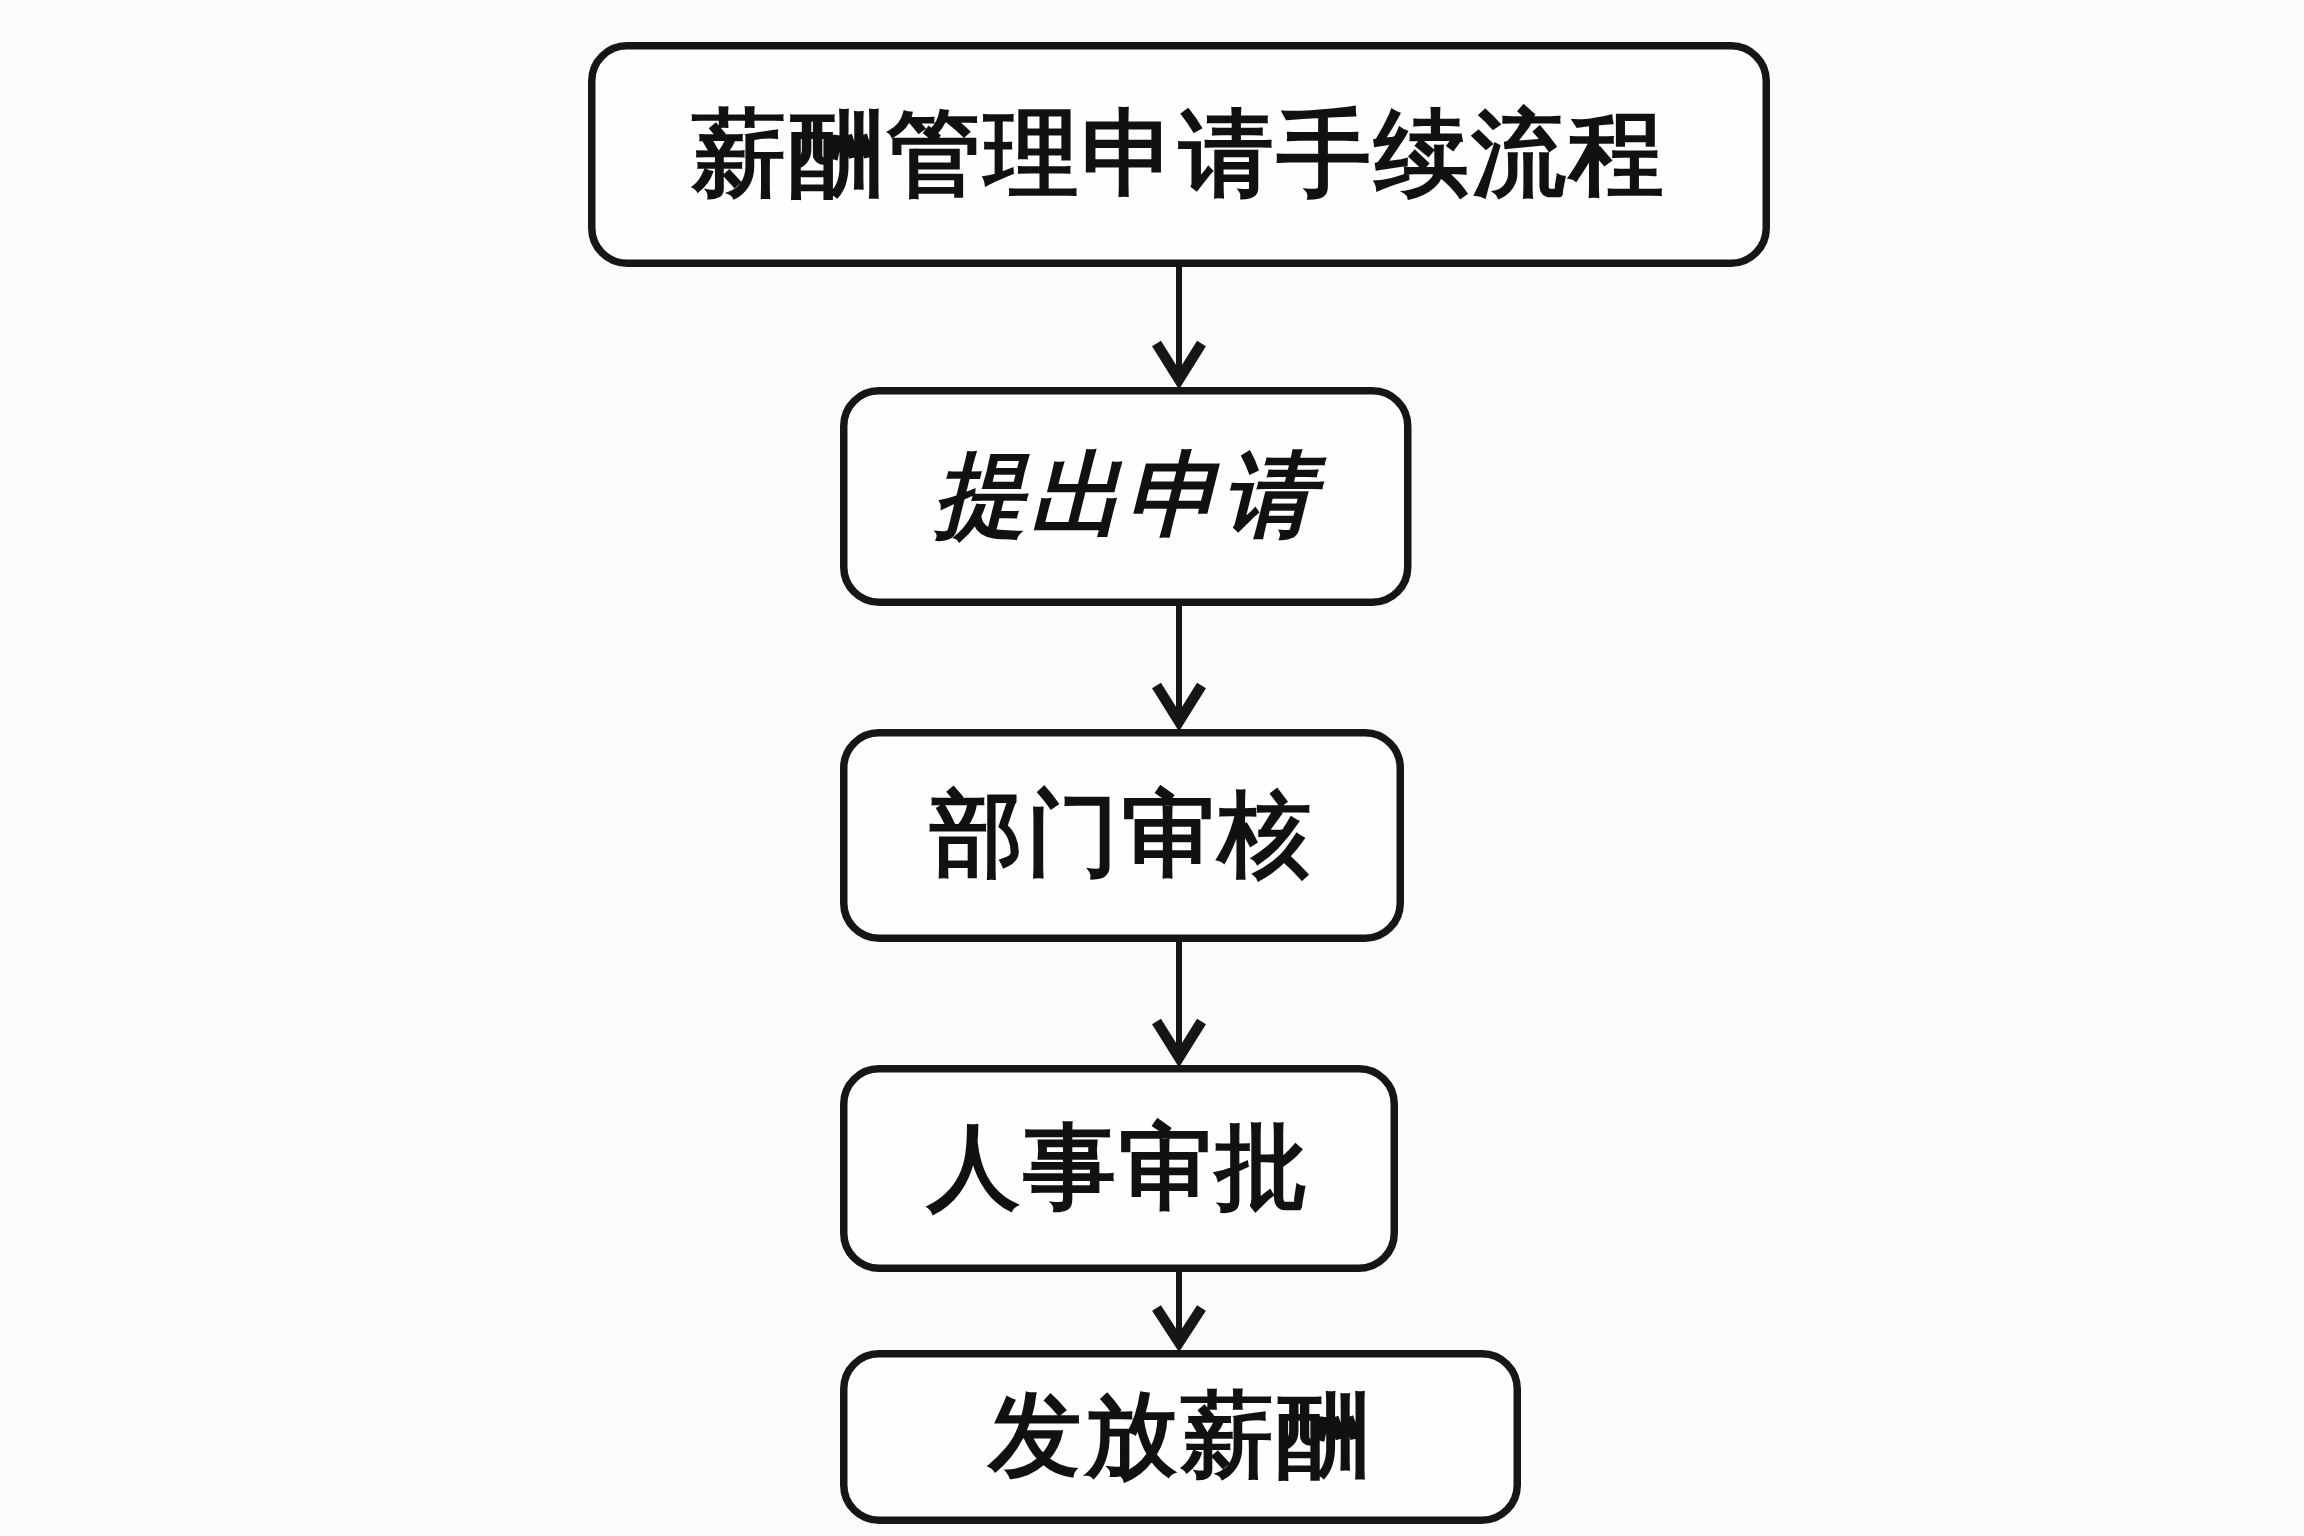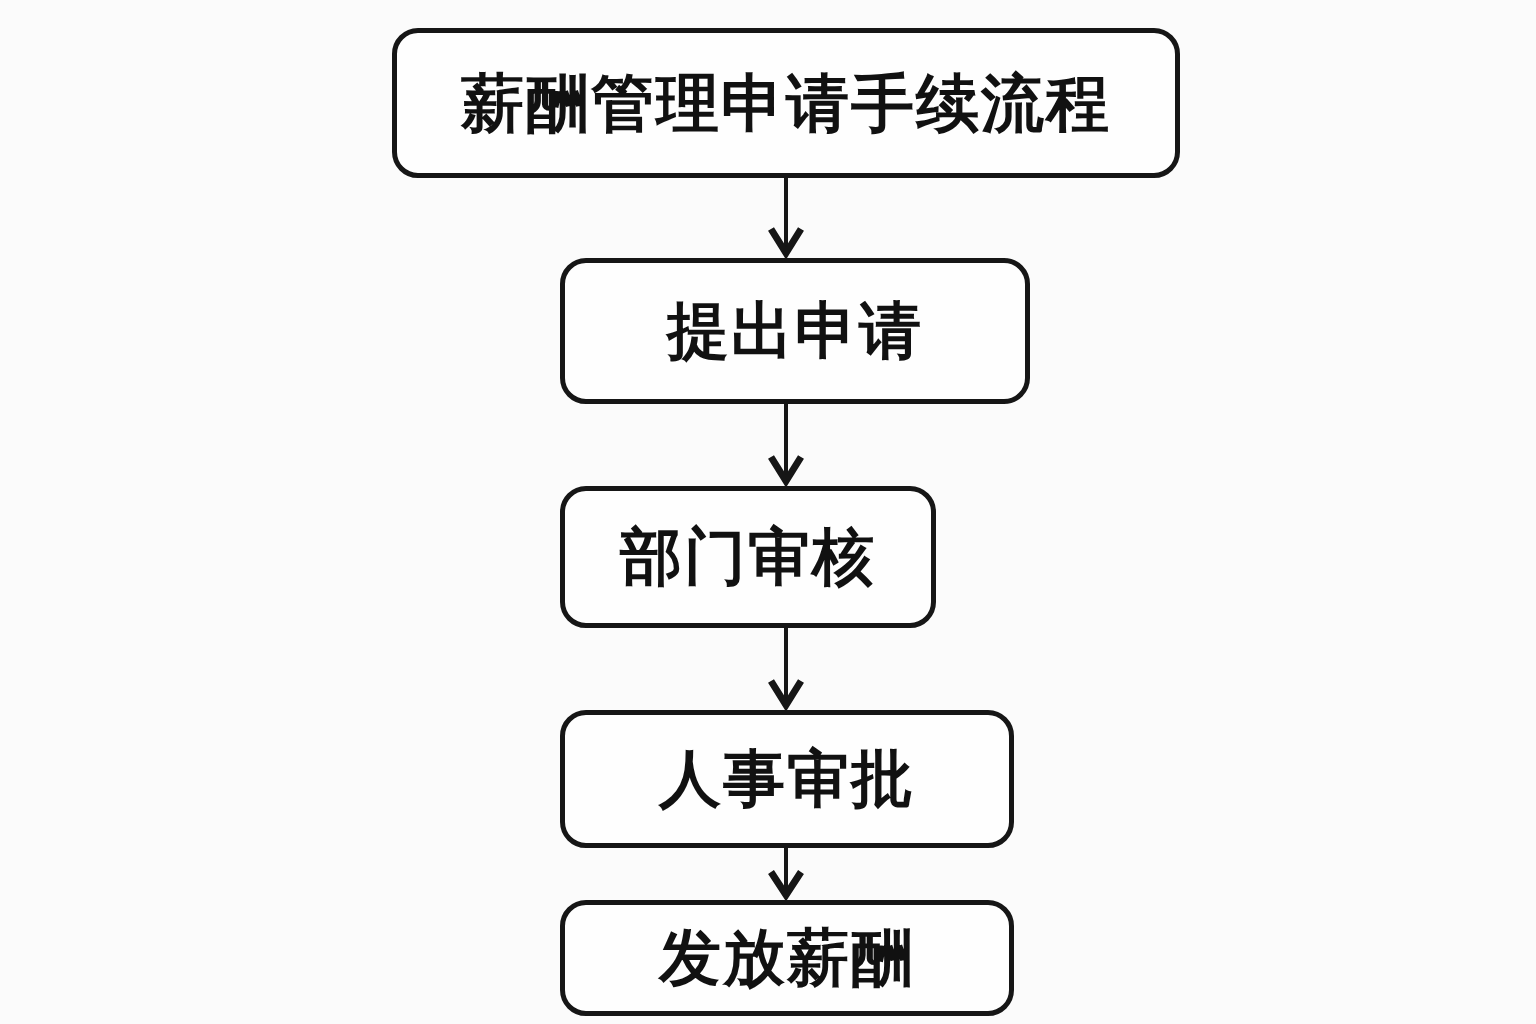--- a/index.html
+++ b/index.html
@@ -33,23 +33,23 @@
     font-size: 62px;
     letter-spacing: 2px;
     white-space: nowrap;
     line-height: 1;
     user-select: none;
   }
   .title-node .node-label {
     font-size: 63px;
   }
   #node-title { left: 372px; top: 28px;  width: 788px; height: 150px; }
-  #node-step1 { left: 540px; top: 258px; width: 470px; height: 146px; }
+  #node-step1 { left: 540px; top: 258px; width: 381px; height: 146px; font-style: italic; }
   #node-step2 { left: 540px; top: 486px; width: 376px; height: 142px; }
-  #node-step3 { left: 540px; top: 710px; width: 454px; height: 138px; }
+  #node-step3 { left: 540px; top: 710px; width: 372px; height: 138px; }
   #node-step4 { left: 540px; top: 900px; width: 454px; height: 116px; }
   .arrow {
     position: absolute;
     left: 746px;
     display: block;
   }
   #arrow-1 { top: 178px; }
   #arrow-2 { top: 404px; }
   #arrow-3 { top: 628px; }
   #arrow-4 { top: 848px; }

